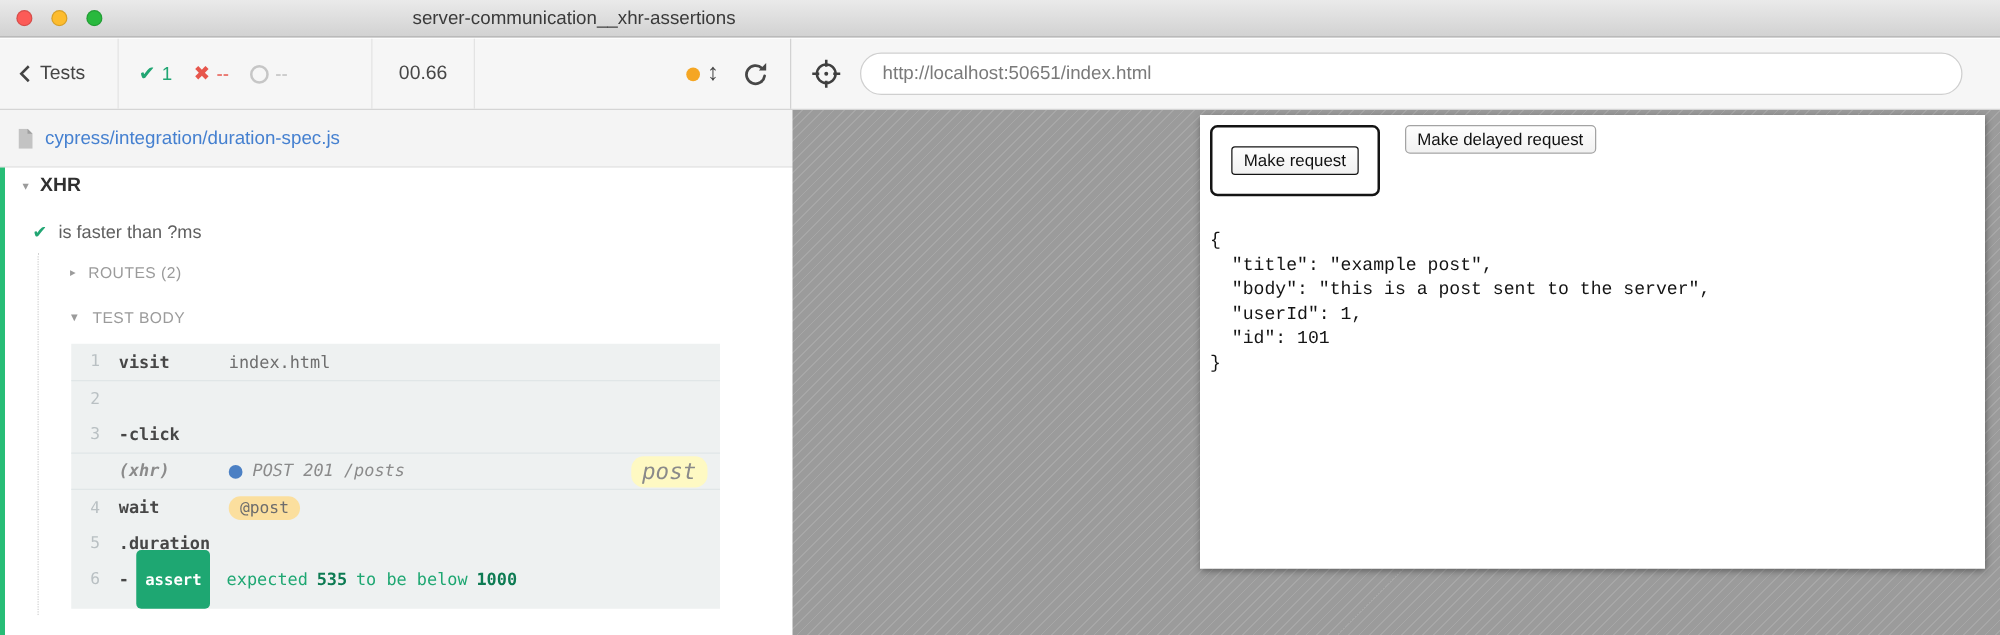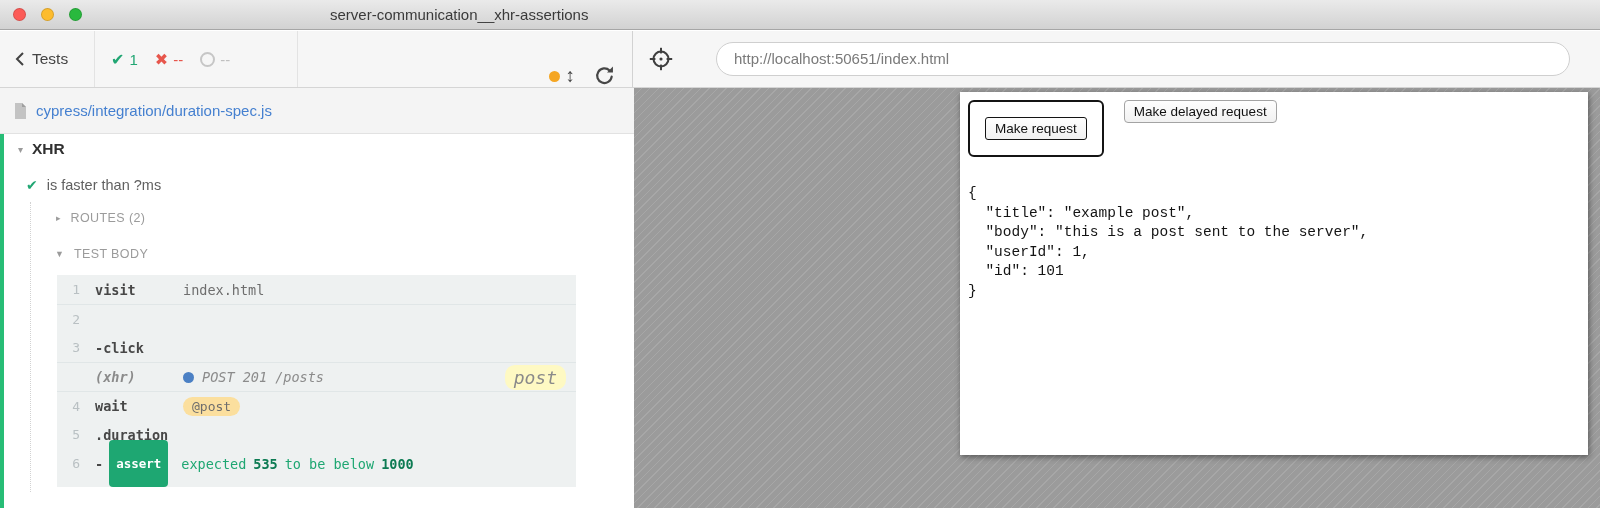--- a/index.html
+++ b/index.html
@@ -12,39 +12,39 @@
   .tl { position:absolute; top:8px; width:13px; height:13px; border-radius:50%; border:1px solid rgba(0,0,0,.15); }
   .tl-red { left:13px; background:#fc5b57; }
   .tl-yellow { left:41px; background:#fdbc2e; }
   .tl-green { left:69px; background:#29b93e; }
   .win-title { position:absolute; left:0; right:0; top:0; line-height:30px; text-align:left;
     padding-left:330px; font-size:15px; color:#3a3a3a; }
 
   
   .toolbar { position:absolute; top:31px; left:0; right:0; height:57px; background:#f6f6f6;
     border-bottom:1px solid #d5d5d5; display:flex; }
-  .rep-toolbar { width:633px; flex:none; display:flex; align-items:flex-end;
+  .rep-toolbar { width:633px; flex:none; display:flex; align-items:center;
     border-right:1px solid #d2d2d2; }
   .seg { height:100%; display:flex; align-items:center; border-right:1px solid #e3e3e3; }
   .seg-tests { width:95px; padding-left:15px; cursor:pointer; }
   .seg-tests span.lbl { font-size:15.5px; color:#454545; margin-left:8px; }
   .seg-stats { width:203px; padding-left:16px; font-size:15px; }
   .stat { display:flex; align-items:center; margin-right:17px; }
   .stat .glyph { font-size:16px; font-weight:bold; margin-right:5px; }
   .pass .glyph, .pass .val { color:#21a673; }
   .fail .glyph, .fail .val { color:#e7564c; }
   .pend .val { color:#c0c0c0; }
   .ring { width:15px; height:15px; border:2px solid #c6c6c6; border-radius:50%; margin-right:5px; }
   .seg-duration { width:82px; justify-content:center; font-size:15.5px; color:#474747; }
   .tb-spacer { flex:1; }
   .autoscroll { display:flex; align-items:center; margin-right:18px; cursor:pointer; }
   .dot-orange { width:11px; height:11px; border-radius:50%; background:#f5a623; margin-right:6px; }
   .updown { font-size:19px; font-weight:bold; color:#464646; }
   .restart-btn { margin-right:16px; cursor:pointer; display:flex; }
-  .browser-toolbar { flex:1; display:flex; align-items:center;gap:28px; }
+  .browser-toolbar { flex:1; display:flex; align-items:center; }
   .crosshair-btn { margin-left:14px; cursor:pointer; display:flex; }
   .url-bar { flex:1; height:34px; margin:0 30px 0 13px; background:#fff; border:1px solid #cfcfcf;
     border-radius:17px; line-height:32px; padding:0 17px; font-size:15px; color:#7a7a7a;
     white-space:nowrap; overflow:hidden; }
 
   
   .content { position:absolute; top:88px; left:0; right:0; bottom:0; }
 
   
   .reporter { position:absolute; left:0; top:0; width:703px; height:100%; background:#fff; }
@@ -129,20 +129,21 @@
         </div>
         <div class="stat fail">
           <span class="glyph">✖</span>
           <span class="val">--</span>
         </div>
         <div class="stat pend">
           <span class="ring"></span>
           <span class="val">--</span>
         </div>
       </div>
+      <div class="seg seg-duration">00.66</div>
       <div class="tb-spacer"></div>
       <div class="autoscroll">
         <span class="dot-orange"></span>
         <span class="updown">↕</span>
       </div>
       <div class="restart-btn">
         <svg width="23" height="23" viewBox="0 0 24 24">
           <path d="M19.5 13.2a7.6 7.6 0 1 1-2.2-6.4" fill="none" stroke="#474747" stroke-width="2.3" stroke-linecap="round"></path>
           <path d="M20.8 2.6v6.2h-6.2z" fill="#474747"></path>
         </svg>

